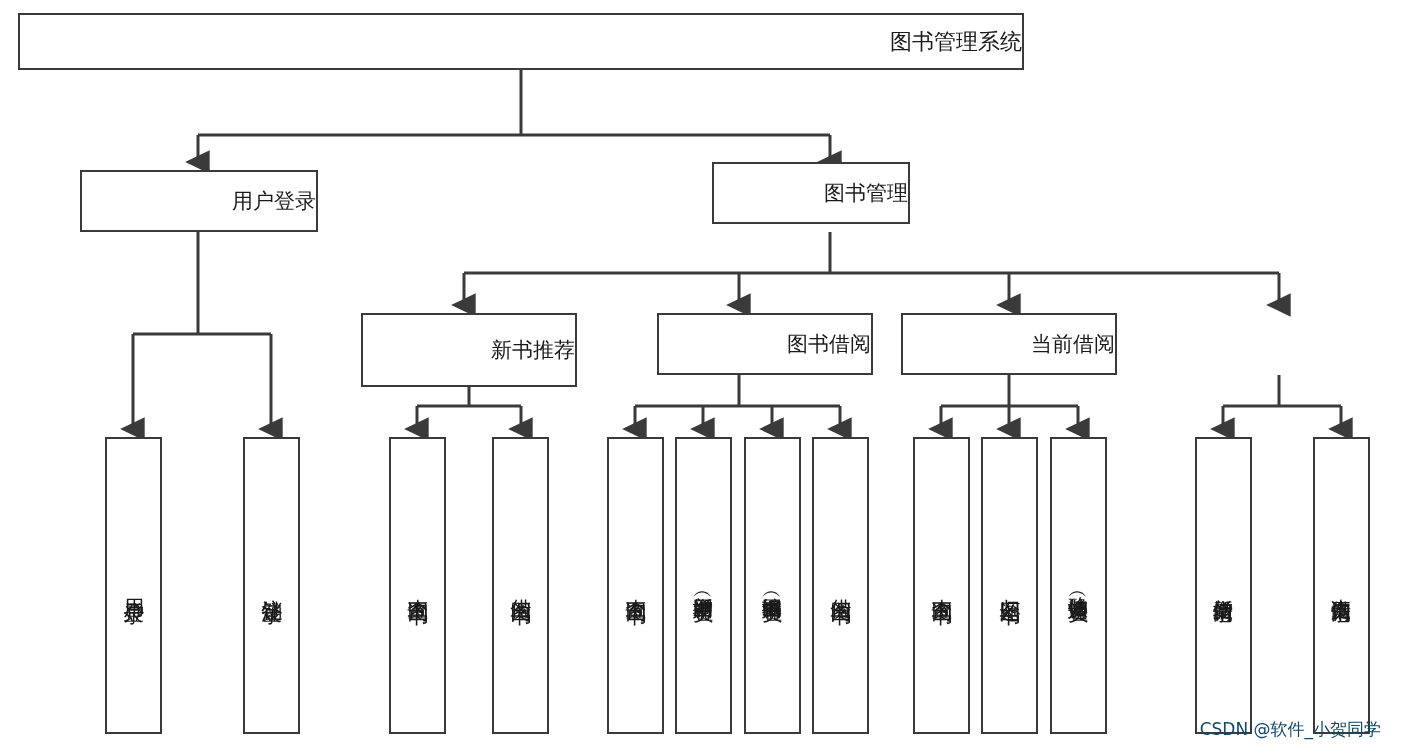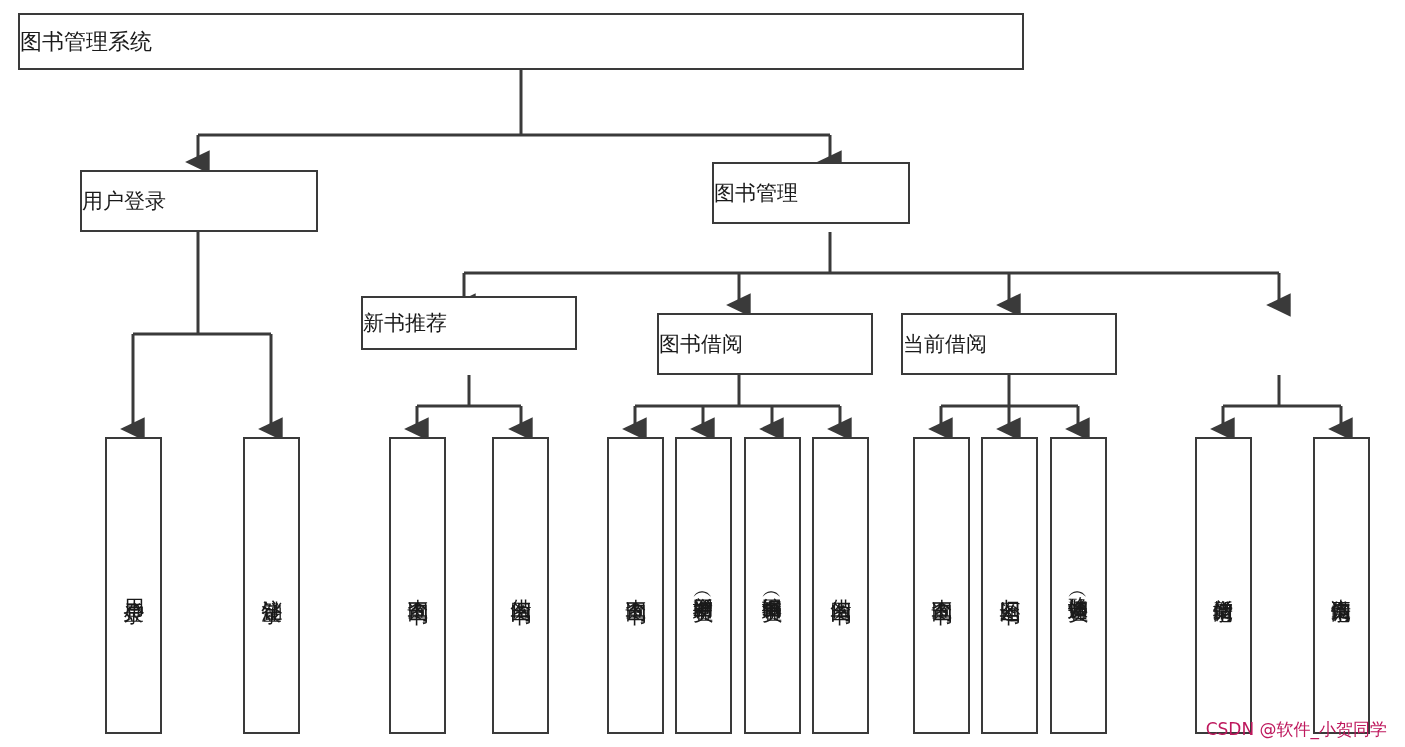--- a/index.html
+++ b/index.html
@@ -26,21 +26,21 @@
     height: 747px;
     pointer-events: none;
   }
   .node {
     position: absolute;
     box-sizing: border-box;
     background: #ffffff;
     border: 2px solid #3a3a3a;
     display: flex;
     align-items: center;
-    justify-content: flex-start;
+    justify-content: flex-end;
     color: #1a1a1a;
     z-index: 2;
   }
   .node .node-label {
     display: block;
     text-align: center;
     line-height: 1.18;
   }
   .node-root {
     font-size: 22px;
@@ -63,24 +63,24 @@
     letter-spacing: 2px;
     line-height: 1.1;
     white-space: nowrap;
   }
   .node-leaf.leaf-tall .node-label {
     font-size: 20px;
     letter-spacing: 1px;
   }
   #watermark {
     position: absolute;
-    right: 18px;
+    right: 24px;
     bottom: 6px;
     font-size: 17px;
-    color: #be185d;
+    color: #0c4a6e;
     z-index: 5;
     white-space: nowrap;
     user-select: none;
   }
 </style>
 </head>
 <body>
 
 <div id="diagram-canvas">
 
@@ -141,21 +141,21 @@
     <span class="node-label">图书管理系统</span>
   </div>
 
   <div class="node node-l1" style="left:80px; top:170px; width:238px; height:62px;">
     <span class="node-label">用户登录</span>
   </div>
   <div class="node node-l1" style="left:712px; top:162px; width:198px; height:62px;">
     <span class="node-label">图书管理</span>
   </div>
 
-  <div class="node node-l2" style="left:361px; top:296px; width:216px; height:54px;">
+  <div class="node node-l2" style="left:361px; top:313px; width:216px; height:74px;">
     <span class="node-label">新书推荐</span>
   </div>
   <div class="node node-l2" style="left:657px; top:313px; width:216px; height:62px;">
     <span class="node-label">图书借阅</span>
   </div>
   <div class="node node-l2" style="left:901px; top:313px; width:216px; height:62px;font-family:Liberation Serif, serif;">
     <span class="node-label">当前借阅</span>
   </div>
 
   <div class="node node-leaf" style="left:105px; top:437px; width:57px; height:297px;">

